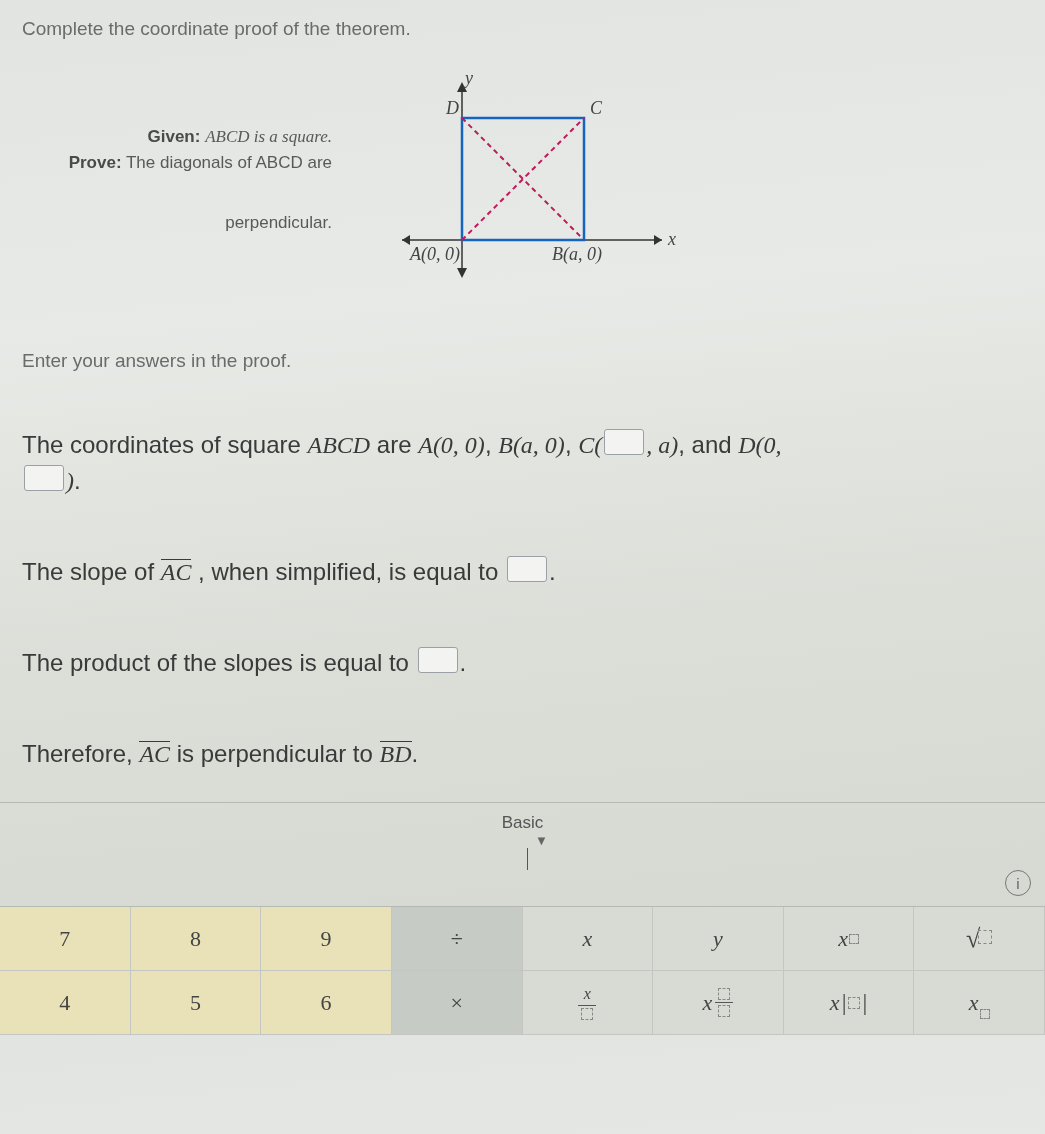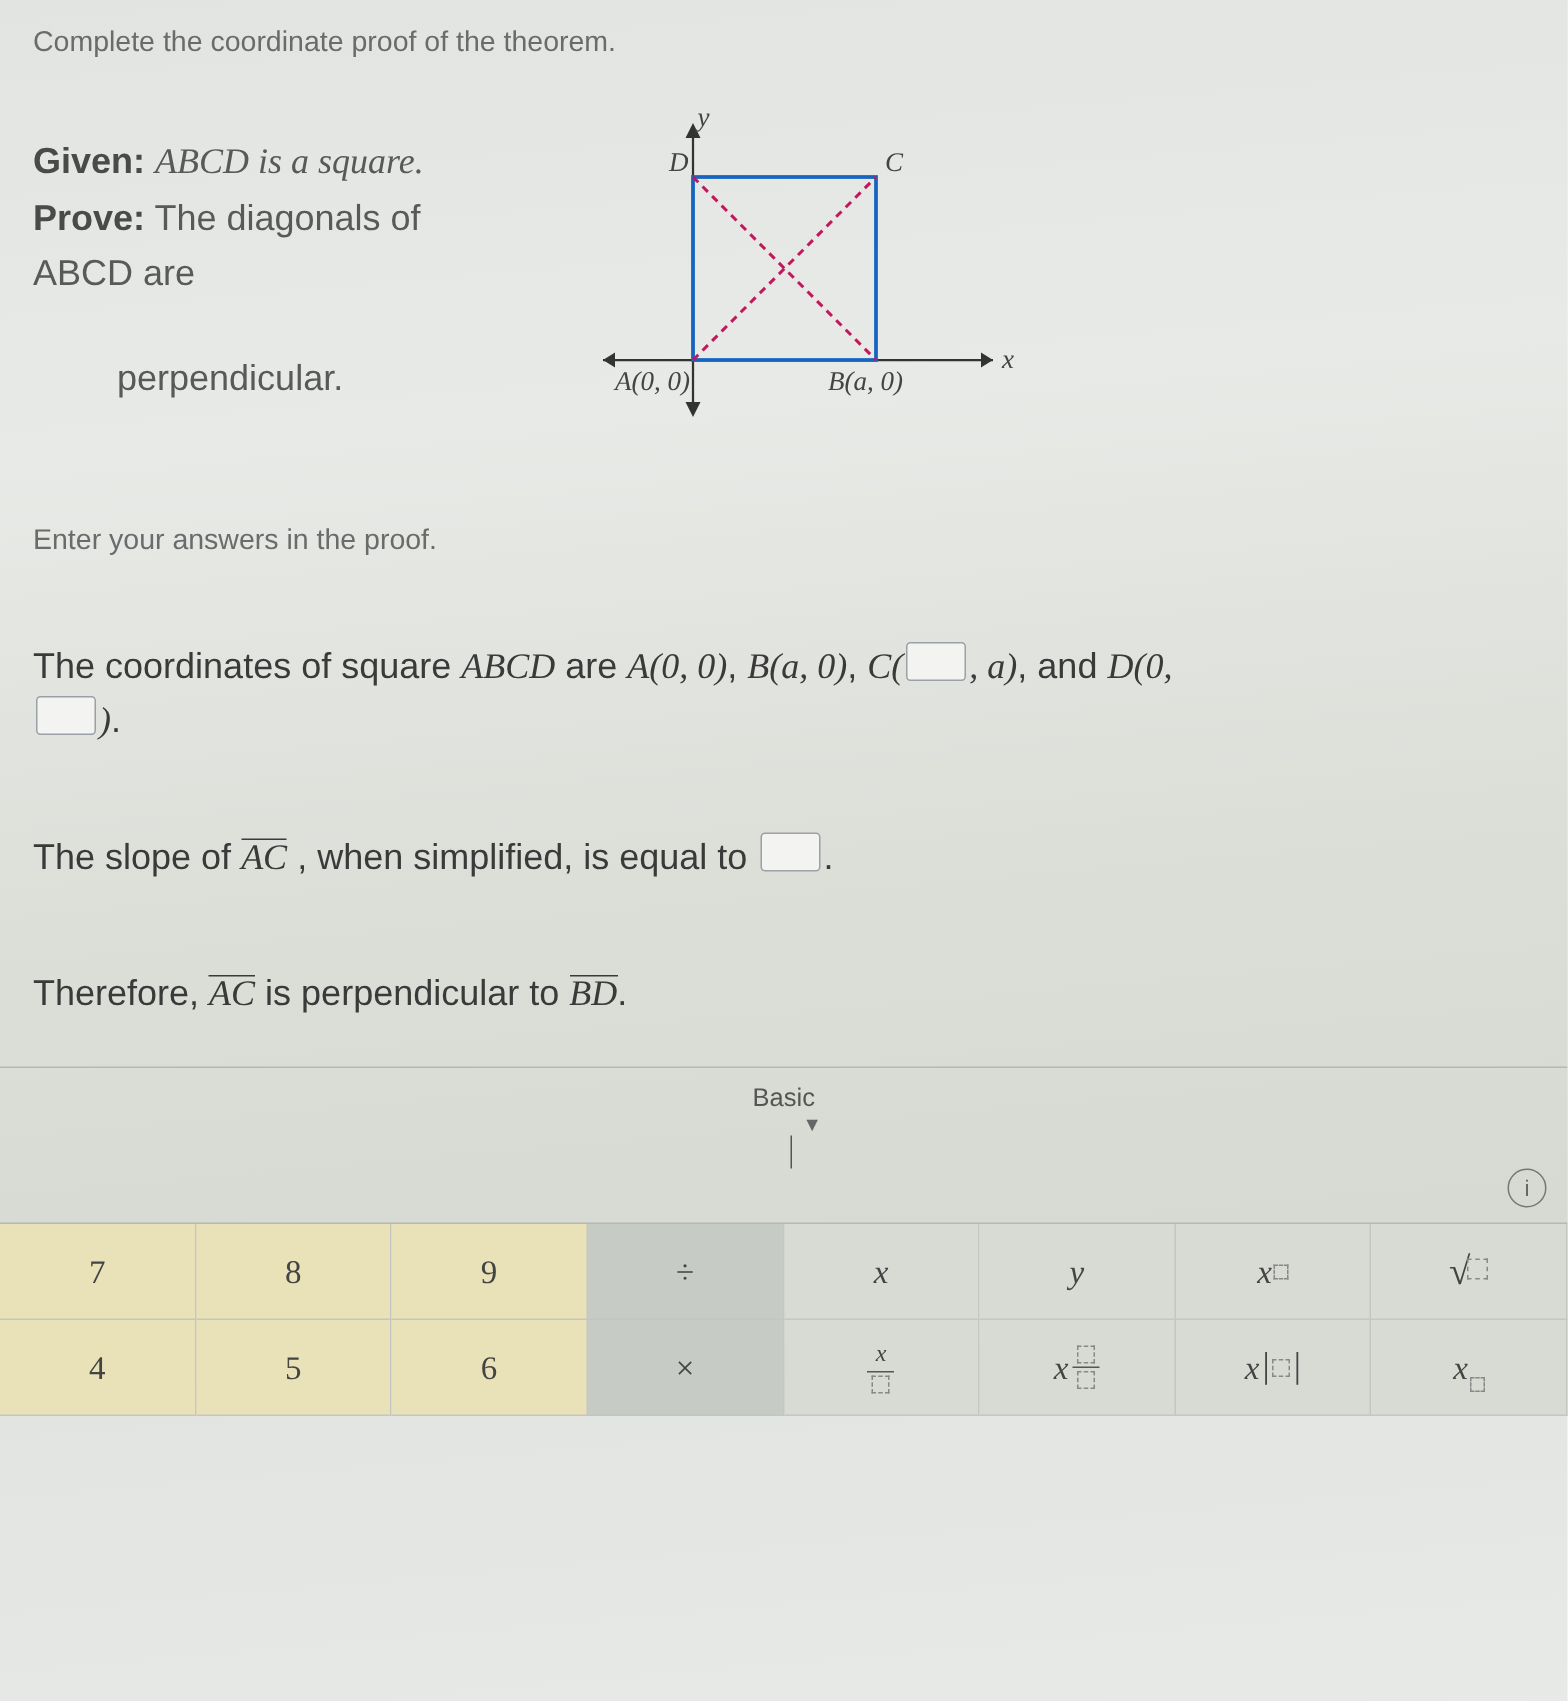--- a/index.html
+++ b/index.html
@@ -20,23 +20,24 @@
     margin-bottom: 30px;
   }
   .problem-row {
     display: flex;
     align-items: center;
     gap: 40px;
     margin-bottom: 60px;
   }
   .given-prove {
     width: 310px;
-    font-size: 24px;
+    font-size: 17px;
     color: #595959;
     line-height: 1.55;
+    text-align: right;
   }
   .given-prove b { color: #4a4a4a; }
   .figure-wrap {
     width: 320px;
     display:flex;
     flex-direction:column;
     align-items:center;
   }
   .enter-line {
     font-size: 19px;
@@ -201,20 +202,23 @@
 
   <div class="stmt">
     <span>The coordinates of square </span><span class="serif">ABCD</span><span> are </span><span class="serif">A(0,  0)</span><span>, </span><span class="serif">B(a,  0)</span><span>, </span><span class="serif">C(</span><span class="ans-box"></span><span class="serif">, a)</span><span>, and  </span><span class="serif">D(0, </span><span class="ans-box"></span><span class="serif">)</span><span>.</span>
   </div>
 
   <div class="stmt">
     <span>The slope of </span><span class="overline">AC</span><span> , when simplified, is equal to </span><span class="ans-box"></span><span>.</span>
   </div>
 
 
+  <div class="stmt">
+    <span>The product of the slopes is equal to </span><span class="ans-box"></span><span>.</span>
+  </div>
 
   <div class="stmt" style="margin-bottom:25px;">
     <span>Therefore, </span><span class="overline">AC</span><span> is perpendicular to </span><span class="overline">BD</span><span>.</span>
   </div>
 
 </div>
 
 <div class="keypad">
   <div class="kp-head">
     <span>Basic</span>

